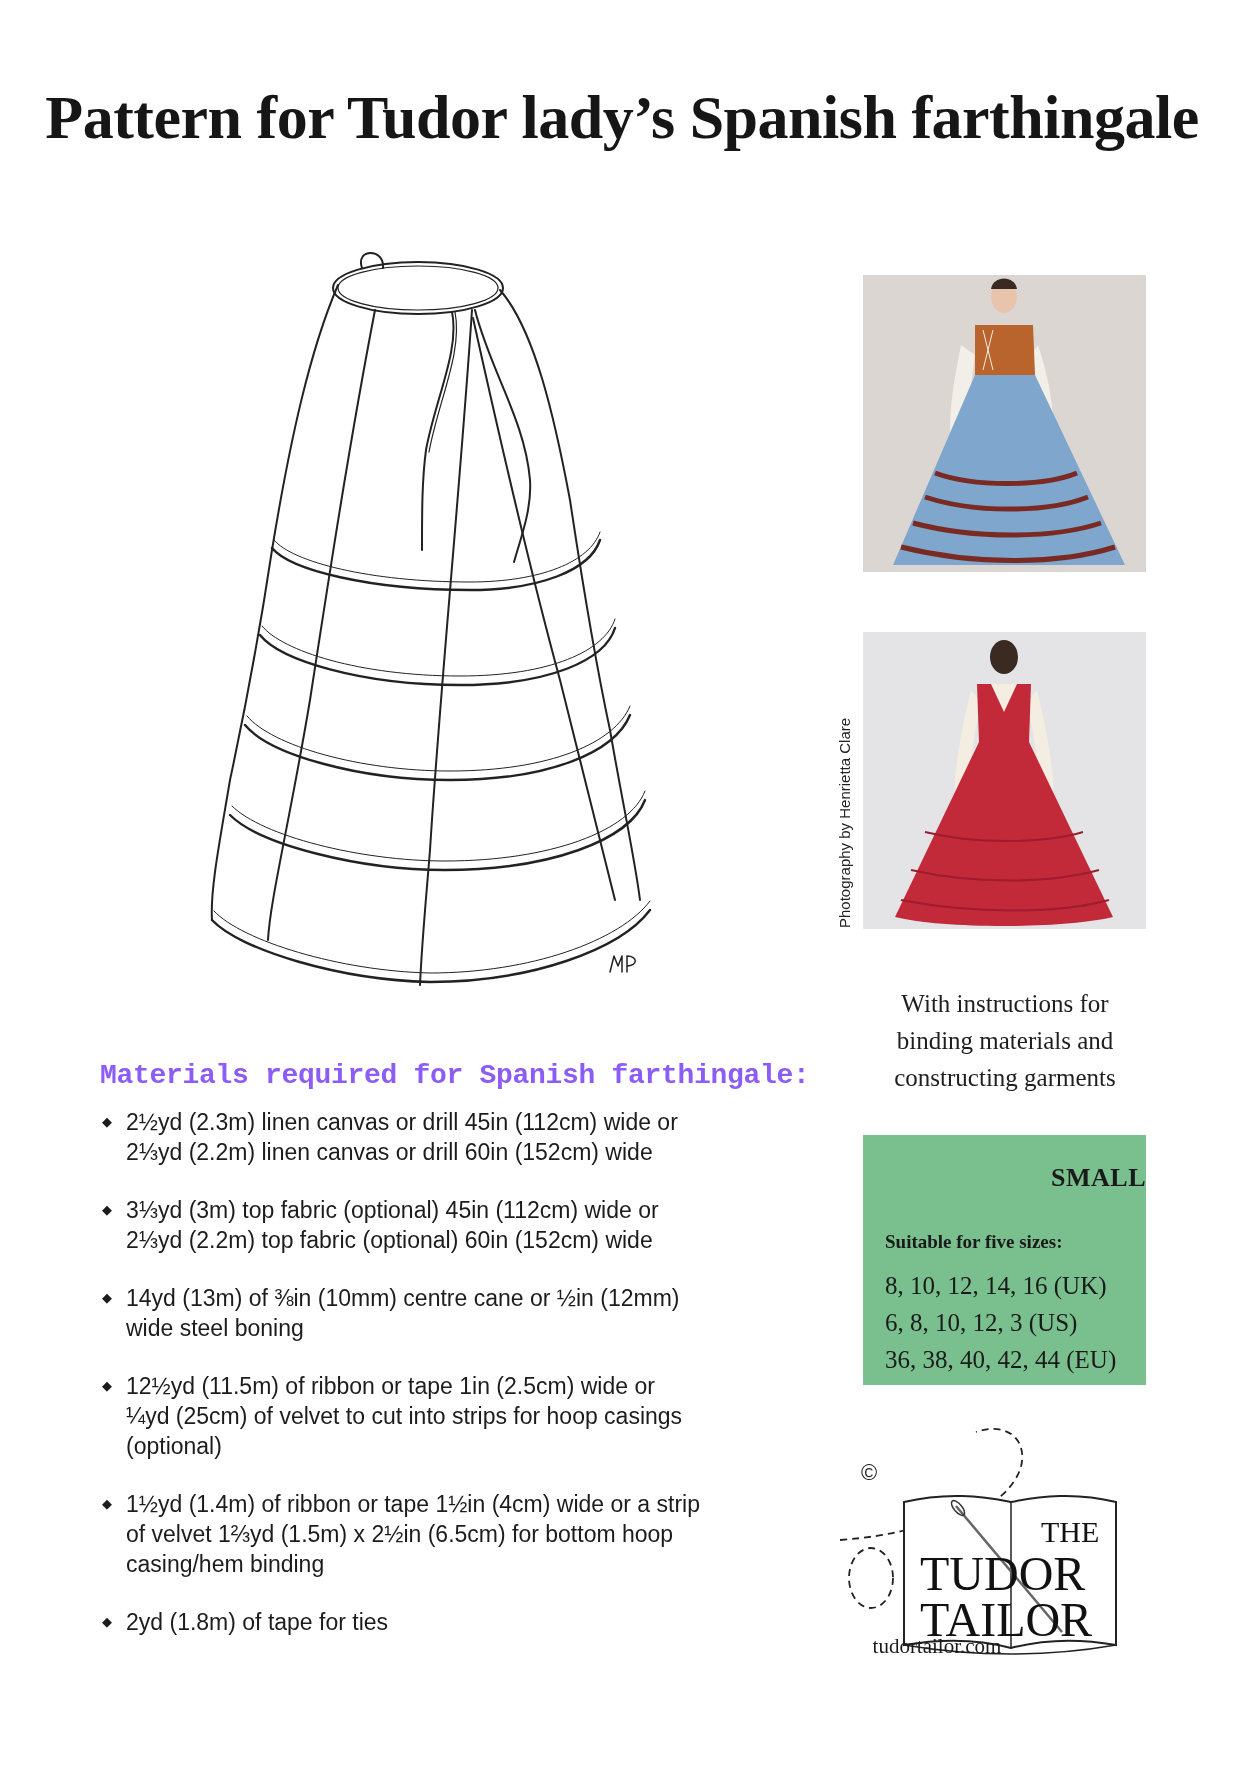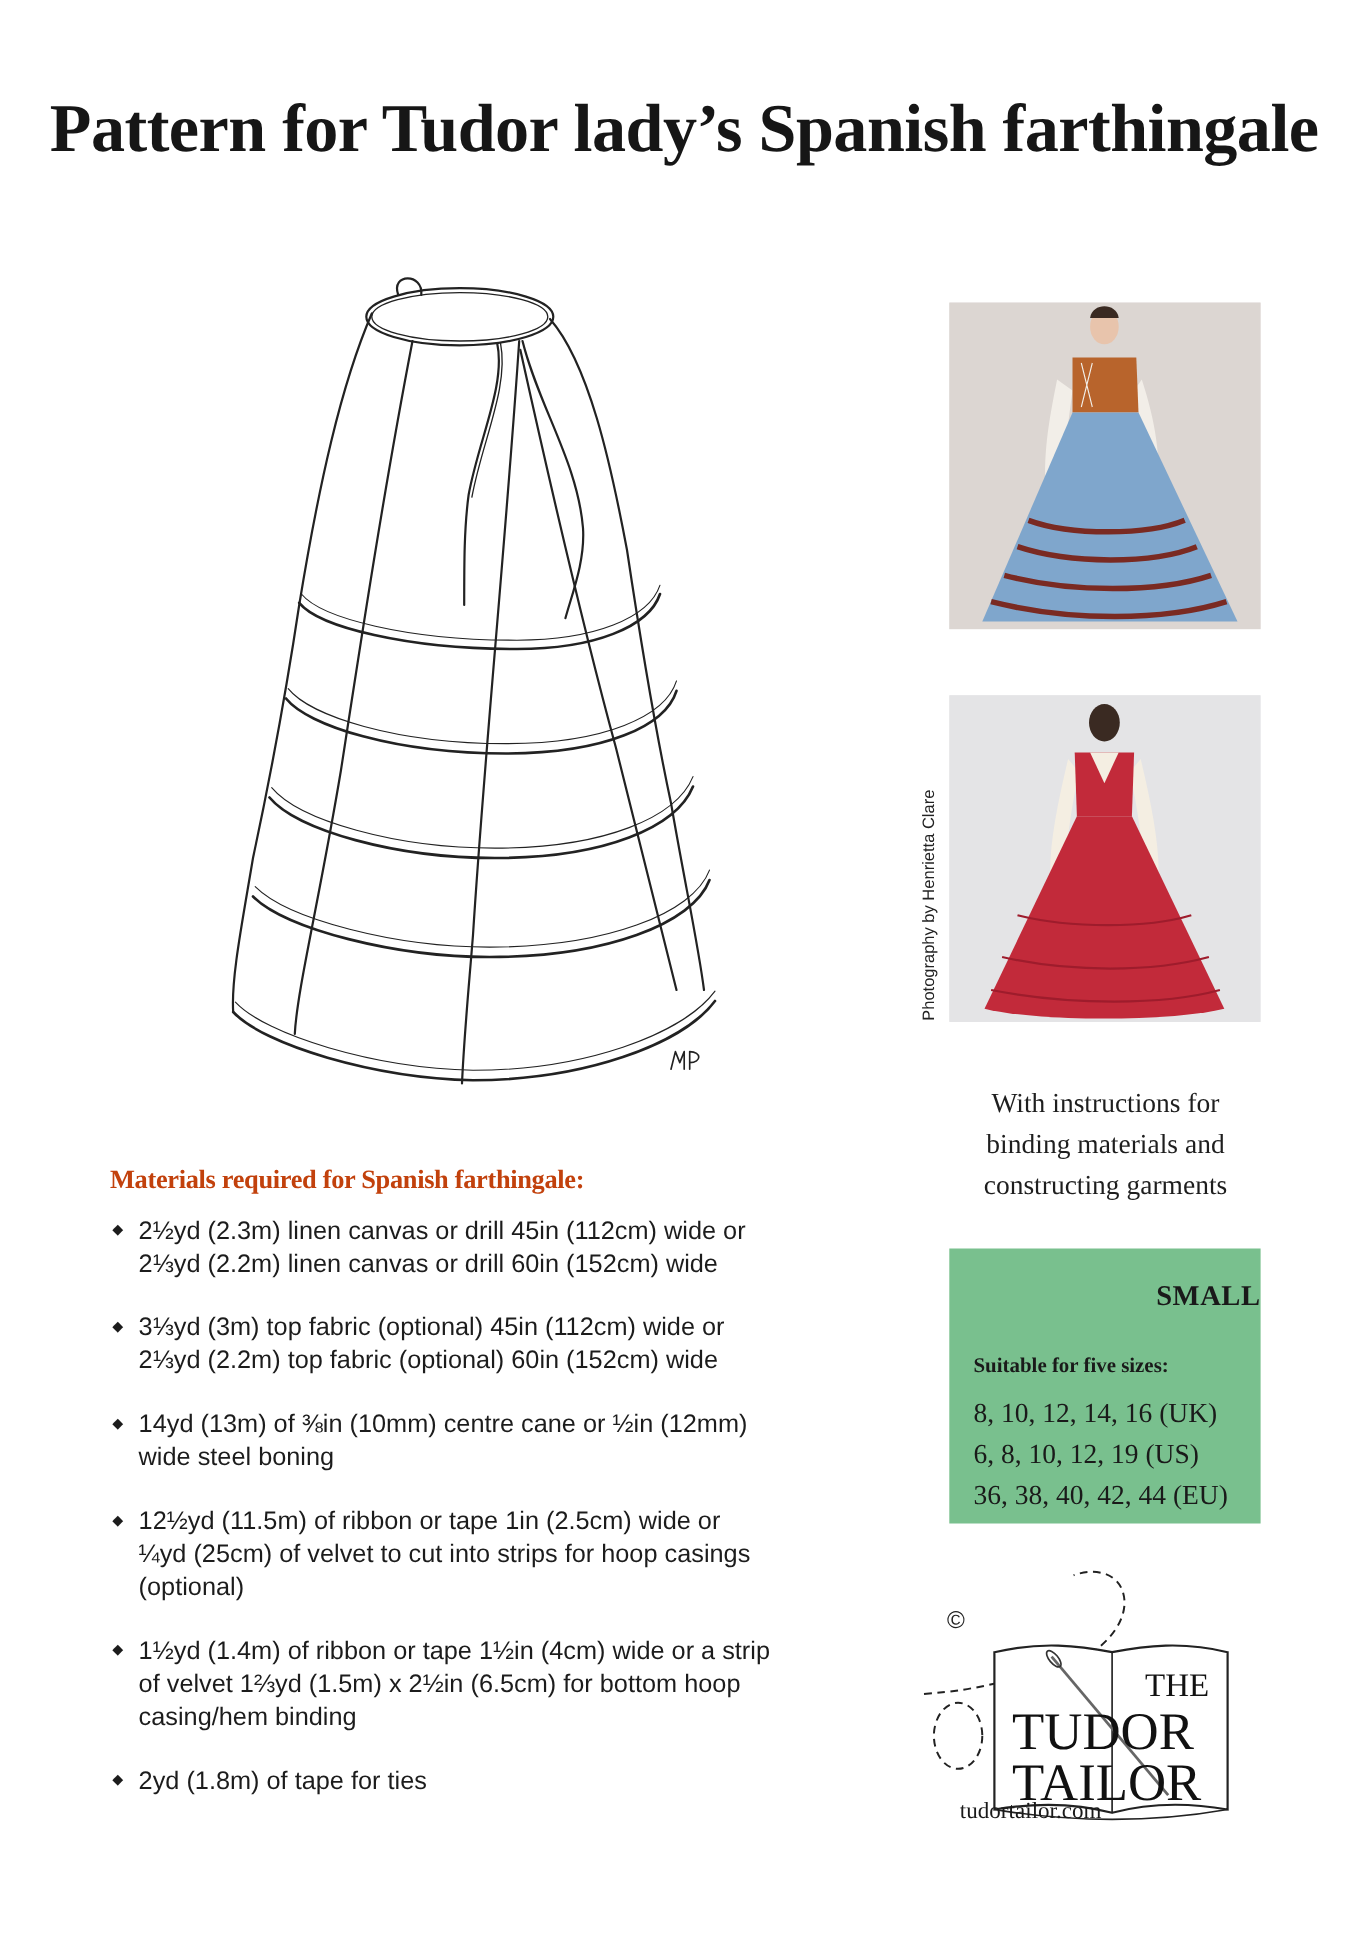--- a/index.html
+++ b/index.html
@@ -10,21 +10,21 @@
   .photo1 { top: 275px; height: 297px; background: #dcd6d2; }
   .photo2 { top: 632px; height: 297px; background: #e4e4e6; }
   .credit { position: absolute; left: 836px; top: 928px; transform-origin: left top; transform: rotate(-90deg); font-family: "Liberation Sans", sans-serif; font-size: 15px; white-space: nowrap; color: #222; }
   .tagline { position: absolute; left: 850px; top: 985px; width: 310px; text-align: center; font-family: "Liberation Serif", serif; font-size: 25px; line-height: 37px; color: #1e1e1e; }
   .tagline span { display: block; }
   .sizebox { position: absolute; left: 863px; top: 1135px; width: 283px; height: 250px; background: #79c08e; box-sizing: border-box; padding: 28px 0 0 22px; }
   .sizebox .size-title { text-align: right; margin-left: -22px; font-weight: bold; font-size: 26px; letter-spacing: 0.5px; margin-bottom: 14px; }
   .sizebox .suitable { font-weight: bold; font-size: 19px; margin-bottom: 14px; margin-top: 38px; }
   .sizebox .sizes span { display: block; font-size: 25px; line-height: 37px; }
   .materials { position: absolute; left: 100px; top: 1060px; width: 720px; }
-  .materials h2 { margin: 0 0 16px 0; font-family: Liberation Serif, serif; font-weight: bold; font-size: 24px; letter-spacing: -0.3px; color: #c2410c; }
+  .materials h2 { margin: 0 0 16px 0; font-family: Liberation Mono, monospace; font-weight: bold; font-size: 28px; letter-spacing: -0.3px; color: #8b5cf6; }
   .materials ul { list-style: none; margin: 0; padding: 0; }
   .materials li { position: relative; padding-left: 26px; font-family: "Liberation Sans", sans-serif; font-size: 23px; line-height: 30px; margin-bottom: 28px; color: #1c1c1c; }
   .materials li .bullet { position: absolute; left: 2px; top: 0; font-size: 13px; }
   .materials li .line { display: block; }
   .logo { position: absolute; left: 826px; top: 1410px; width: 320px; height: 270px; }
   .logo-url { position: absolute; left: 772px; top: 1634px; width: 330px; text-align: center; font-family: "Liberation Serif", serif; font-weight: normal; font-size: 21px; color: #1a1a1a; }
 </style>
 </head>
 <body>
 
@@ -101,21 +101,21 @@
   <span>With instructions for</span>
   <span>binding materials and</span>
   <span>constructing garments</span>
 </div>
 
 <div class="sizebox">
   <div class="size-title">SMALL</div>
   <div class="suitable">Suitable for five sizes:</div>
   <div class="sizes">
     <span>8, 10, 12, 14, 16 (UK)</span>
-    <span>6, 8, 10, 12, 19 (US)</span>
+    <span>6, 8, 10, 12, 3 (US)</span>
     <span>36, 38, 40, 42, 44 (EU)</span>
   </div>
 </div>
 
 <div class="materials">
   <h2>Materials required for Spanish farthingale:</h2>
   <ul>
     <li>
       <span class="bullet">◆</span>
       <span class="line">2½yd (2.3m) linen canvas or drill 45in (112cm) wide or</span>

